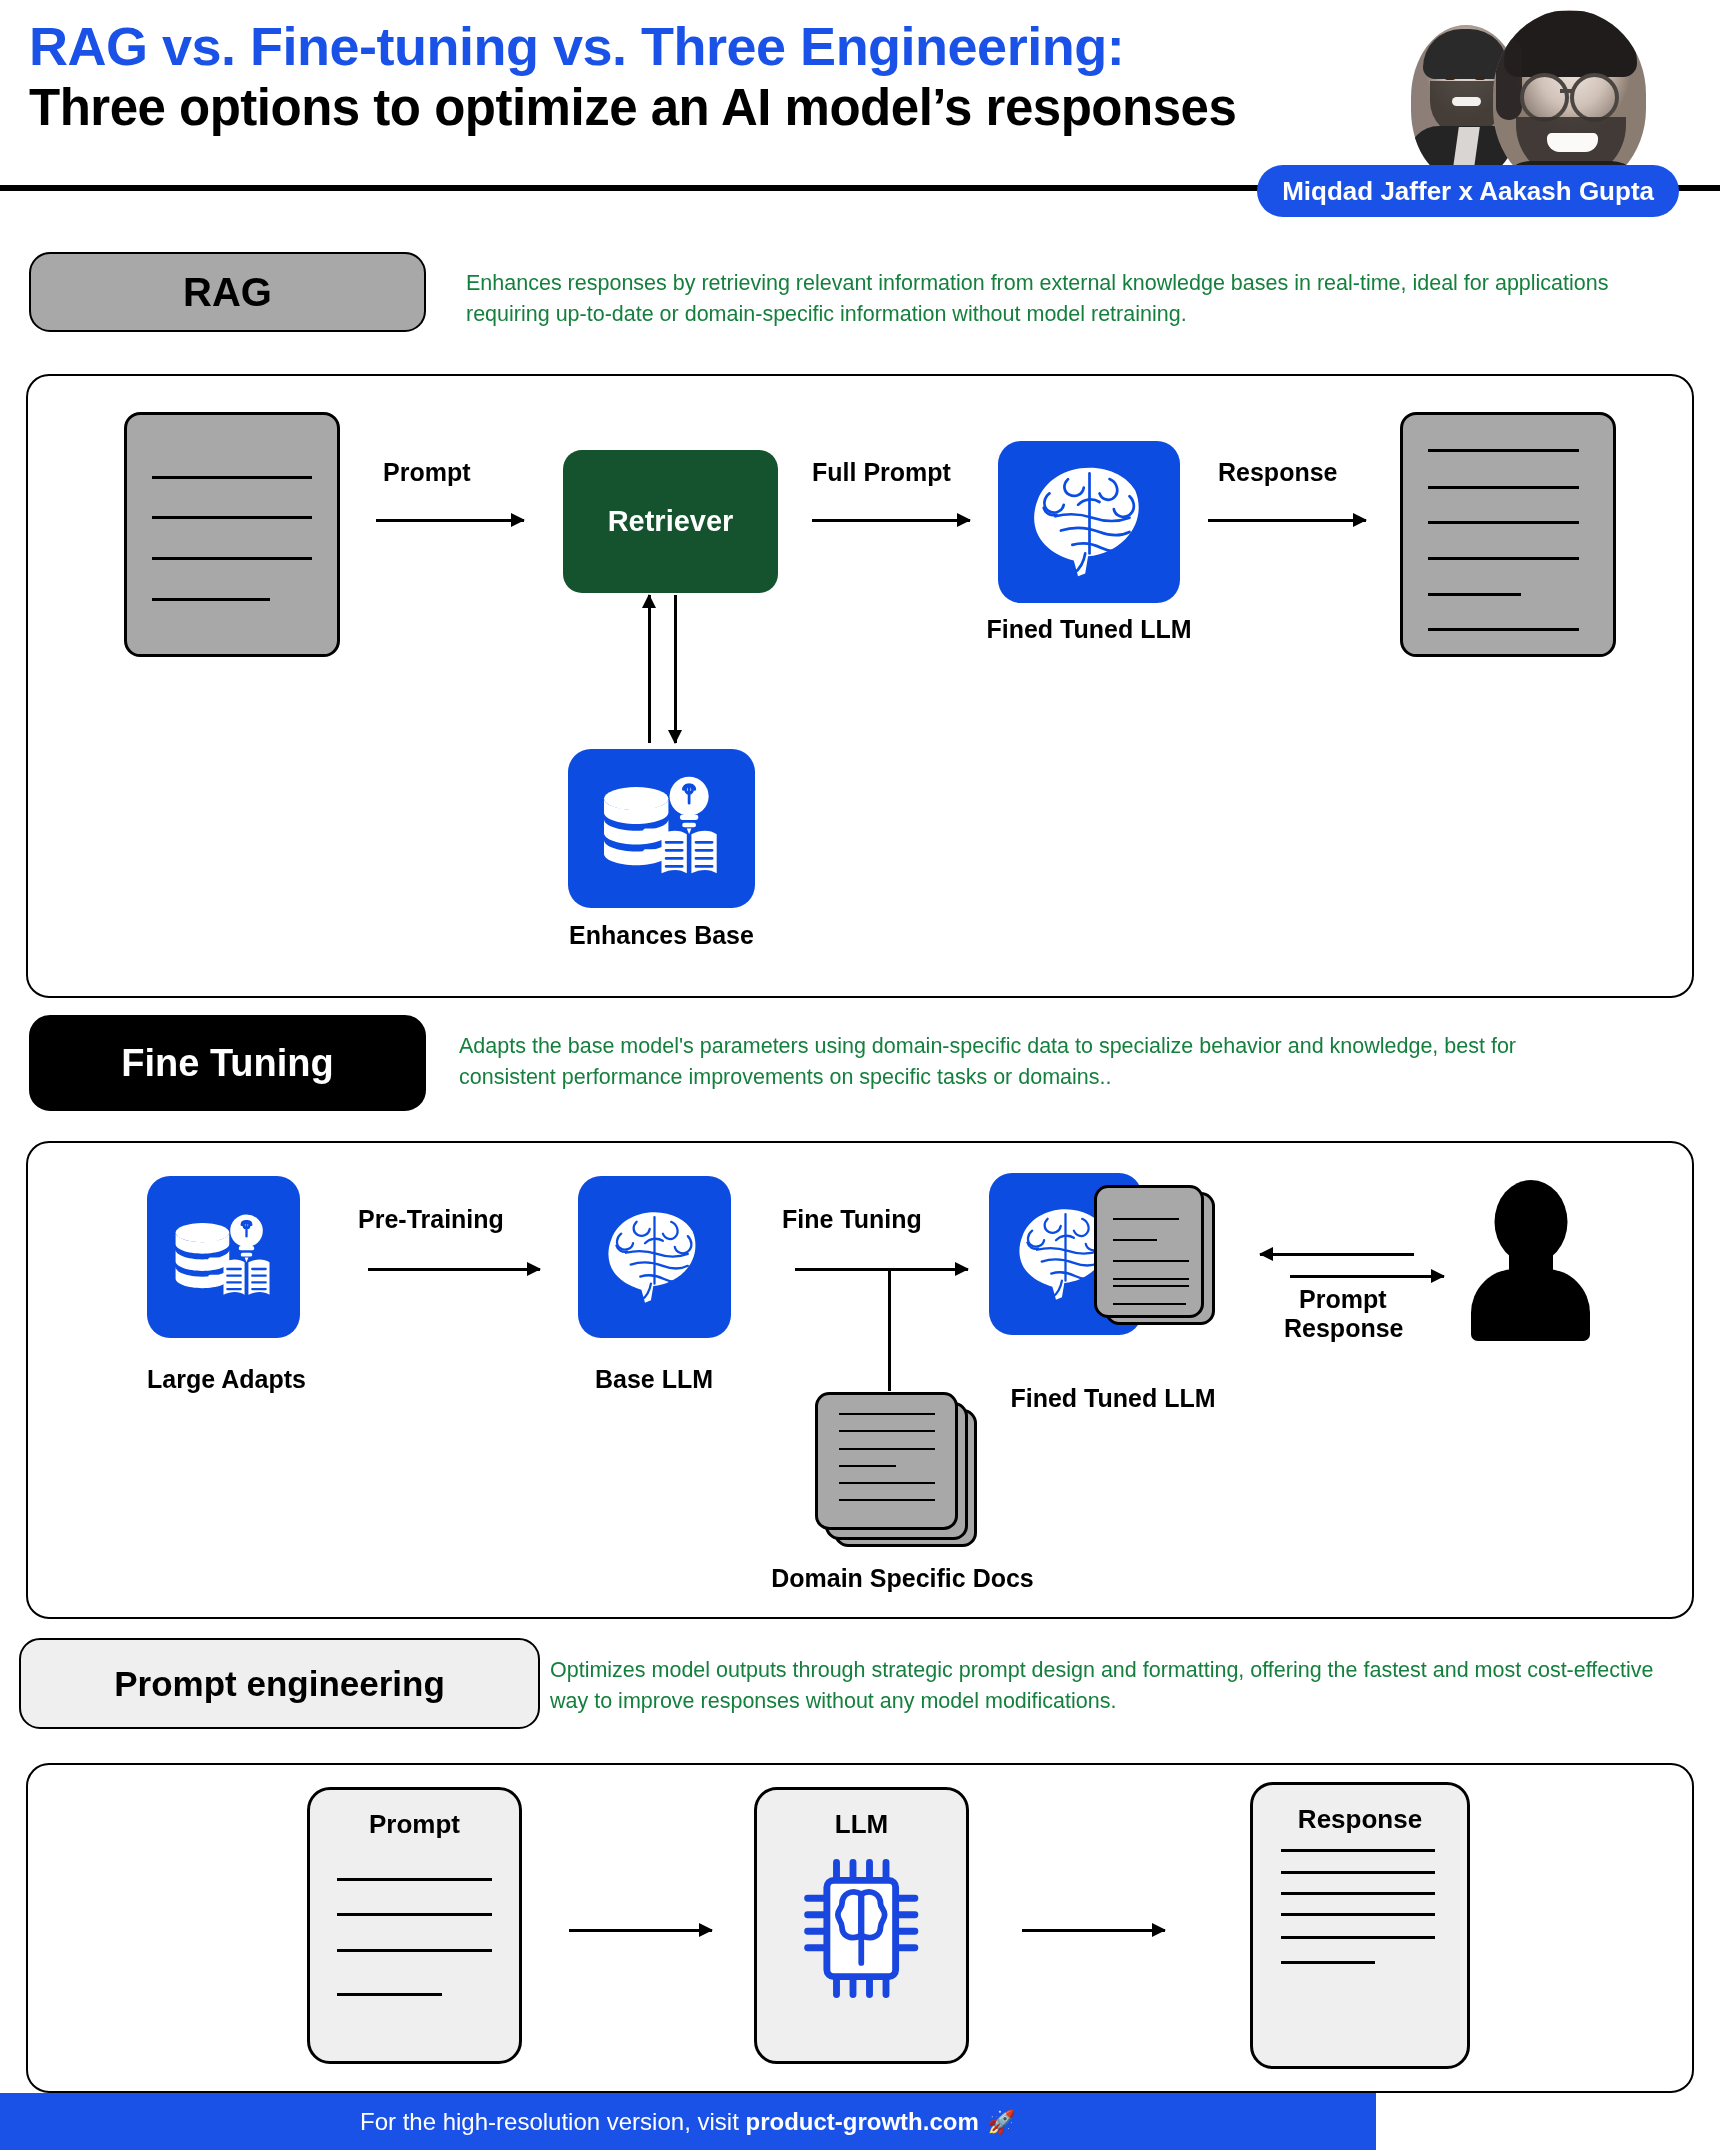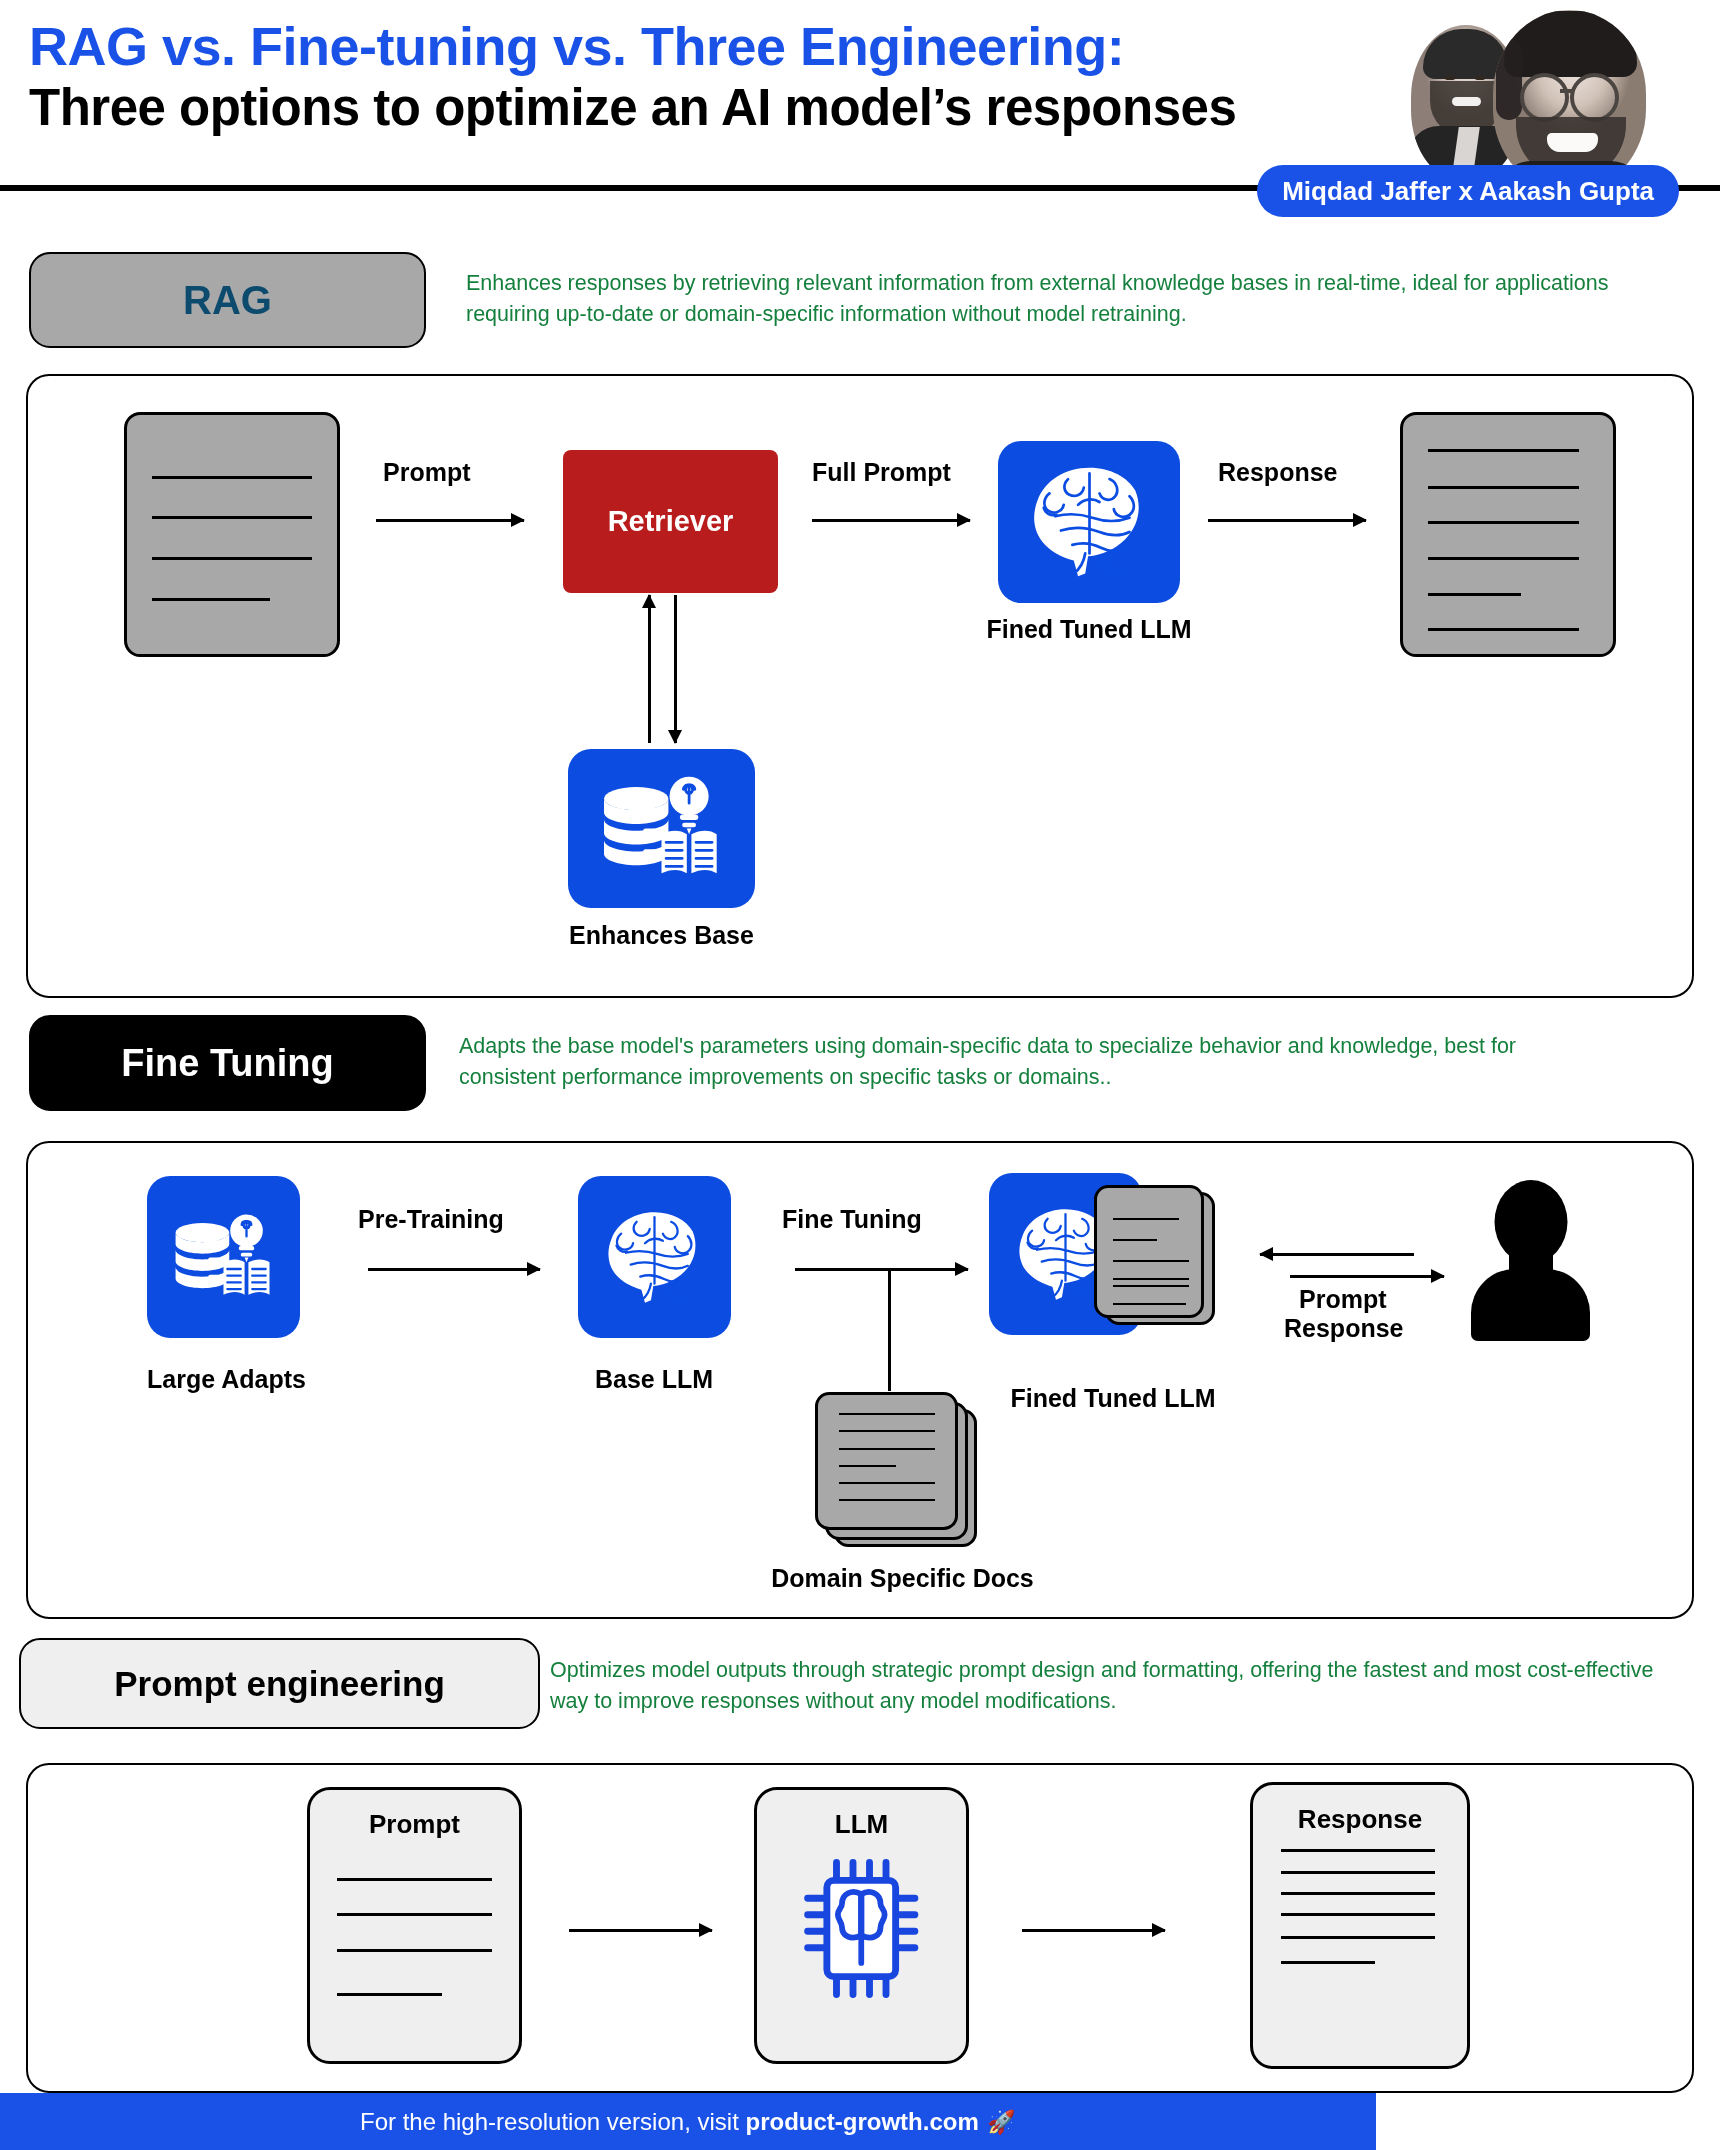--- a/index.html
+++ b/index.html
@@ -61,21 +61,21 @@
     padding:10.5px 25px;font-size:26px;font-weight:bold;white-space:nowrap;
     z-index:5;
   }
 
   
   .pill{
     position:absolute;border-radius:21px;border:2.9px solid #000;
     display:flex;align-items:center;justify-content:center;
     font-weight:bold;text-align:center;box-sizing:border-box;
   }
-  .pill-rag{left:29px;top:252px;width:397px;height:96px;background:#a8a8a8;color:#0c4a6e;font-size:40px;}
+  .pill-rag{left:29px;top:252px;width:397px;height:80px;background:#a8a8a8;color:#000000;font-size:40px;}
   .pill-ft {left:29px;top:1015px;width:397px;height:96px;background:#000000;color:#ffffff;font-size:38px;}
   .pill-pe {left:19px;top:1638px;width:521px;height:91px;background:#efefef;color:#000000;font-size:35px;}
 
   .desc{position:absolute;font-size:21.5px;line-height:1.45;color:#15803d;}
   .desc-rag{left:466px;top:268px;width:1214px;}
   .desc-ft {left:459px;top:1031px;width:1099px;}
   .desc-pe {left:550px;top:1655px;width:1118px;}
 
   
   .card{
@@ -104,21 +104,21 @@
 
   .arrow-v{position:absolute;width:2.9px;background:#000;}
   .arrow-v.up::after{content:"";position:absolute;top:-1px;left:-6.2px;width:0;height:0;
     border-bottom:14.3px solid #000;border-left:7.6px solid transparent;border-right:7.6px solid transparent;}
   .arrow-v.down::after{content:"";position:absolute;bottom:-1px;left:-6.2px;width:0;height:0;
     border-top:14.3px solid #000;border-left:7.6px solid transparent;border-right:7.6px solid transparent;}
   .plain-v{position:absolute;width:2.9px;background:#000;}
 
   
   .retriever{
-    position:absolute;background:#b91c1c;border-radius:8px;
+    position:absolute;background:#14532d;border-radius:19px;
     display:flex;align-items:center;justify-content:center;
     color:#fff;font-size:29px;font-weight:bold;
   }
 
   
   .lbox{position:absolute;background:#efefef;border:3.3px solid #000;border-radius:23px;box-sizing:border-box;}
   .lbox .ttl{position:absolute;left:0;right:0;top:19px;text-align:center;font-size:26px;font-weight:bold;color:#000;}
   .lbox .ln{position:absolute;height:3.3px;background:#000;left:13%;}
 
   

